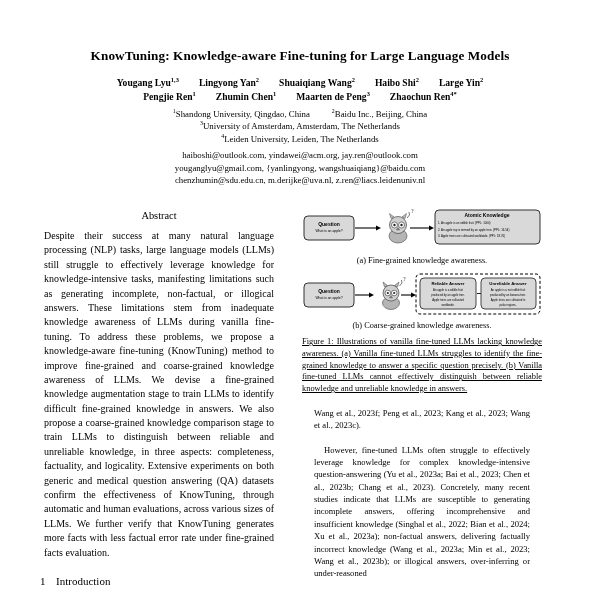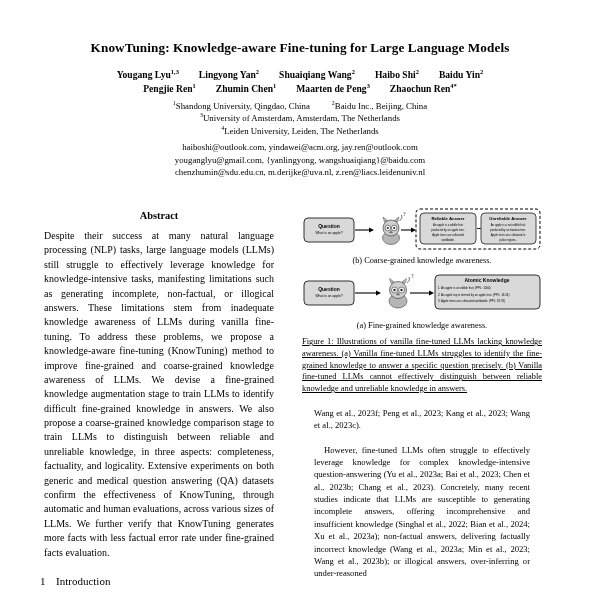--- a/index.html
+++ b/index.html
@@ -11,21 +11,21 @@
     width: 600px;
     height: 600px;
     overflow: hidden;
     font-family: "Liberation Serif", "DejaVu Serif", serif;
     color: #000000;
   }
   .page {
     position: relative;
     width: 600px;
     height: 600px;
-    padding: 4px;
+    padding: 12px;
     box-sizing: border-box;
   }
 
   
   .title {
     text-align: center;
     font-size: 13.2px;
     font-weight: bold;
     letter-spacing: 0.1px;
     margin: 0;
@@ -81,21 +81,21 @@
     box-sizing: border-box;
   }
   .col {
     width: 240px;
     box-sizing: border-box;
   }
   .col.left { padding-right: 2px; }
 
   .sec-center {
     text-align: center;
-    font-weight: bold;
+    font-weight: normal;
     font-size: 10.4px;
     margin: 4px 0 8px 0;
   }
   .abstract-body {
     font-size: 10px;
     line-height: 1.44;
     text-align: justify;
     text-justify: inter-word;
     margin: 4px;
     hyphens: manual;
@@ -136,21 +136,21 @@
 </style>
 </head>
 <body>
 
 <div class="page">
 
   <div class="title">KnowTuning: Knowledge-aware Fine-tuning for Large Language Models</div>
 
   <div class="authors">
     <span class="row">
-      <span class="au"><span>Yougang Lyu</span><sup>1,3</sup></span><span class="au"><span>Lingyong Yan</span><sup>2</sup></span><span class="au"><span>Shuaiqiang Wang</span><sup>2</sup></span><span class="au"><span>Haibo Shi</span><sup>2</sup></span><span class="au"><span>Baidu Yin</span><sup>2</sup></span>
+      <span class="au"><span>Yougang Lyu</span><sup>1,3</sup></span><span class="au"><span>Lingyong Yan</span><sup>2</sup></span><span class="au"><span>Shuaiqiang Wang</span><sup>2</sup></span><span class="au"><span>Haibo Shi</span><sup>2</sup></span><span class="au"><span>Large Yin</span><sup>2</sup></span>
     </span>
     <span class="row">
       <span class="au"><span>Pengjie Ren</span><sup>1</sup></span><span class="au"><span>Zhumin Chen</span><sup>1</sup></span><span class="au"><span>Maarten de Peng</span><sup>3</sup></span><span class="au"><span>Zhaochun Ren</span><sup>4*</sup></span>
     </span>
   </div>
 
   <div class="affils">
     <span class="aff-row">
       <span class="aff-a"><sup>1</sup><span>Shandong University, Qingdao, China</span></span><span class="sp"></span><span class="aff-a"><sup>2</sup><span>Baidu Inc., Beijing, China</span></span>
     </span>
@@ -176,20 +176,56 @@
 
       <div class="sec-num">
         <span class="n">1</span><span>Introduction</span>
       </div>
       <p class="body-p">Large language models (LLMs) have become a de-</p>
     </div>
 
     <div class="col right">
 
       <div class="figure">
+
+        <div class="subfig">
+          <svg class="figsvg" viewBox="0 0 240 46">
+
+            <rect x="2" y="10" width="50" height="24" rx="4" fill="#d9d9d9" stroke="#333" stroke-width="1"></rect>
+            <text x="27" y="19.5" font-size="5" font-weight="bold" text-anchor="middle" font-family="Liberation Sans, sans-serif">Question</text>
+            <text x="27" y="26" font-size="3.4" text-anchor="middle" font-family="Liberation Sans, sans-serif">What is an apple?</text>
+
+            <line x1="53" y1="22" x2="75" y2="22" stroke="#000" stroke-width="1.1"></line>
+            <polygon points="79,22 74,19.6 74,24.4" fill="#000"></polygon>
+
+            <g>
+              <ellipse cx="96" cy="30" rx="9" ry="7" fill="#b5b5b5" stroke="#444" stroke-width="0.6"></ellipse>
+              <circle cx="96" cy="19" r="8.5" fill="#cfcfcf" stroke="#444" stroke-width="0.7"></circle>
+              <polygon points="89,12.5 87.5,7.5 92,11" fill="#bdbdbd" stroke="#444" stroke-width="0.5"></polygon>
+              <polygon points="103,12.5 104.5,7.5 100,11" fill="#bdbdbd" stroke="#444" stroke-width="0.5"></polygon>
+              <circle cx="92.5" cy="19" r="3" fill="#fff" stroke="#333" stroke-width="0.6"></circle>
+              <circle cx="99.5" cy="19" r="3" fill="#fff" stroke="#333" stroke-width="0.6"></circle>
+              <circle cx="92.5" cy="19" r="1.2" fill="#222"></circle>
+              <circle cx="99.5" cy="19" r="1.2" fill="#222"></circle>
+              <polygon points="96,21.5 94.3,24 97.7,24" fill="#888" stroke="#444" stroke-width="0.4"></polygon>
+              <path d="M105 12 q4 -3 2 -6" fill="none" stroke="#555" stroke-width="0.8"></path>
+              <text x="109" y="7" font-size="6" font-family="Liberation Serif, serif" fill="#333">?</text>
+            </g>
+
+            <line x1="108" y1="22" x2="128" y2="22" stroke="#000" stroke-width="1.1"></line>
+            <polygon points="132,22 127,19.6 127,24.4" fill="#000"></polygon>
+
+            <rect x="133" y="4" width="105" height="34" rx="4" fill="#d9d9d9" stroke="#333" stroke-width="1"></rect>
+            <text x="185" y="11" font-size="5" font-weight="bold" text-anchor="middle" font-family="Liberation Sans, sans-serif">Atomic Knowledge</text>
+            <text x="136" y="18" font-size="2.9" font-family="Liberation Sans, sans-serif">1. An apple is an edible fruit. (PPL: 1000)</text>
+            <text x="136" y="24.5" font-size="2.9" font-family="Liberation Sans, sans-serif">2. An apple top is termed by an apple tree. (PPL: 16.54)</text>
+            <text x="136" y="31" font-size="2.9" font-family="Liberation Sans, sans-serif">3. Apple trees are cultivated worldwide. (PPL: 18.76)</text>
+          </svg>
+          <div class="subcap">(a) Fine-grained knowledge awareness.</div>
+        </div>
 
         <div class="subfig">
           <svg class="figsvg" viewBox="0 0 240 46">
 
             <rect x="2" y="12" width="50" height="24" rx="4" fill="#d9d9d9" stroke="#333" stroke-width="1"></rect>
             <text x="27" y="21.5" font-size="5" font-weight="bold" text-anchor="middle" font-family="Liberation Sans, sans-serif">Question</text>
             <text x="27" y="28" font-size="3.4" text-anchor="middle" font-family="Liberation Sans, sans-serif">What is an apple?</text>
 
             <line x1="53" y1="24" x2="68" y2="24" stroke="#000" stroke-width="1.1"></line>
             <polygon points="72,24 67,21.6 67,26.4" fill="#000"></polygon>
@@ -225,56 +261,20 @@
             <rect x="179" y="7" width="55" height="31" rx="4" fill="#d9d9d9" stroke="#333" stroke-width="0.9"></rect>
             <text x="206" y="14" font-size="4.3" font-weight="bold" text-anchor="middle" font-family="Liberation Sans, sans-serif">Unreliable Answer</text>
             <text x="206" y="20" font-size="2.8" text-anchor="middle" font-family="Liberation Sans, sans-serif">An apple is a not edible fruit</text>
             <text x="206" y="25" font-size="2.8" text-anchor="middle" font-family="Liberation Sans, sans-serif">produced by an banana tree.</text>
             <text x="206" y="30" font-size="2.8" text-anchor="middle" font-family="Liberation Sans, sans-serif">Apple trees are cultivated in</text>
             <text x="206" y="35" font-size="2.8" text-anchor="middle" font-family="Liberation Sans, sans-serif">polar regions.</text>
           </svg>
           <div class="subcap">(b) Coarse-grained knowledge awareness.</div>
         </div>
 
-        <div class="subfig">
-          <svg class="figsvg" viewBox="0 0 240 46">
-
-            <rect x="2" y="10" width="50" height="24" rx="4" fill="#d9d9d9" stroke="#333" stroke-width="1"></rect>
-            <text x="27" y="19.5" font-size="5" font-weight="bold" text-anchor="middle" font-family="Liberation Sans, sans-serif">Question</text>
-            <text x="27" y="26" font-size="3.4" text-anchor="middle" font-family="Liberation Sans, sans-serif">What is an apple?</text>
-
-            <line x1="53" y1="22" x2="75" y2="22" stroke="#000" stroke-width="1.1"></line>
-            <polygon points="79,22 74,19.6 74,24.4" fill="#000"></polygon>
-
-            <g>
-              <ellipse cx="96" cy="30" rx="9" ry="7" fill="#b5b5b5" stroke="#444" stroke-width="0.6"></ellipse>
-              <circle cx="96" cy="19" r="8.5" fill="#cfcfcf" stroke="#444" stroke-width="0.7"></circle>
-              <polygon points="89,12.5 87.5,7.5 92,11" fill="#bdbdbd" stroke="#444" stroke-width="0.5"></polygon>
-              <polygon points="103,12.5 104.5,7.5 100,11" fill="#bdbdbd" stroke="#444" stroke-width="0.5"></polygon>
-              <circle cx="92.5" cy="19" r="3" fill="#fff" stroke="#333" stroke-width="0.6"></circle>
-              <circle cx="99.5" cy="19" r="3" fill="#fff" stroke="#333" stroke-width="0.6"></circle>
-              <circle cx="92.5" cy="19" r="1.2" fill="#222"></circle>
-              <circle cx="99.5" cy="19" r="1.2" fill="#222"></circle>
-              <polygon points="96,21.5 94.3,24 97.7,24" fill="#888" stroke="#444" stroke-width="0.4"></polygon>
-              <path d="M105 12 q4 -3 2 -6" fill="none" stroke="#555" stroke-width="0.8"></path>
-              <text x="109" y="7" font-size="6" font-family="Liberation Serif, serif" fill="#333">?</text>
-            </g>
-
-            <line x1="108" y1="22" x2="128" y2="22" stroke="#000" stroke-width="1.1"></line>
-            <polygon points="132,22 127,19.6 127,24.4" fill="#000"></polygon>
-
-            <rect x="133" y="4" width="105" height="34" rx="4" fill="#d9d9d9" stroke="#333" stroke-width="1"></rect>
-            <text x="185" y="11" font-size="5" font-weight="bold" text-anchor="middle" font-family="Liberation Sans, sans-serif">Atomic Knowledge</text>
-            <text x="136" y="18" font-size="2.9" font-family="Liberation Sans, sans-serif">1. An apple is an edible fruit. (PPL: 1000)</text>
-            <text x="136" y="24.5" font-size="2.9" font-family="Liberation Sans, sans-serif">2. An apple top is termed by an apple tree. (PPL: 16.54)</text>
-            <text x="136" y="31" font-size="2.9" font-family="Liberation Sans, sans-serif">3. Apple trees are cultivated worldwide. (PPL: 18.76)</text>
-          </svg>
-          <div class="subcap">(a) Fine-grained knowledge awareness.</div>
-        </div>
-
         <div class="figcap">Figure 1: Illustrations of vanilla fine-tuned LLMs lacking knowledge awareness. (a) Vanilla fine-tuned LLMs struggles to identify the fine-grained knowledge to answer a specific question precisely. (b) Vanilla fine-tuned LLMs cannot effectively distinguish between reliable knowledge and unreliable knowledge in answers.</div>
       </div>
 
       <div class="right-body">
         <p>Wang et al., 2023f; Peng et al., 2023; Kang et al., 2023; Wang et al., 2023c).</p>
         <p class="ind">However, fine-tuned LLMs often struggle to effectively leverage knowledge for complex knowledge-intensive question-answering (Yu et al., 2023a; Bai et al., 2023; Chen et al., 2023b; Chang et al., 2023). Concretely, many recent studies indicate that LLMs are susceptible to generating incomplete answers, offering incomprehensive and insufficient knowledge (Singhal et al., 2022; Bian et al., 2024; Xu et al., 2023a); non-factual answers, delivering factually incorrect knowledge (Wang et al., 2023a; Min et al., 2023; Wang et al., 2023b); or illogical answers, over-inferring or under-reasoned</p>
       </div>
 
     </div>
   </div>

